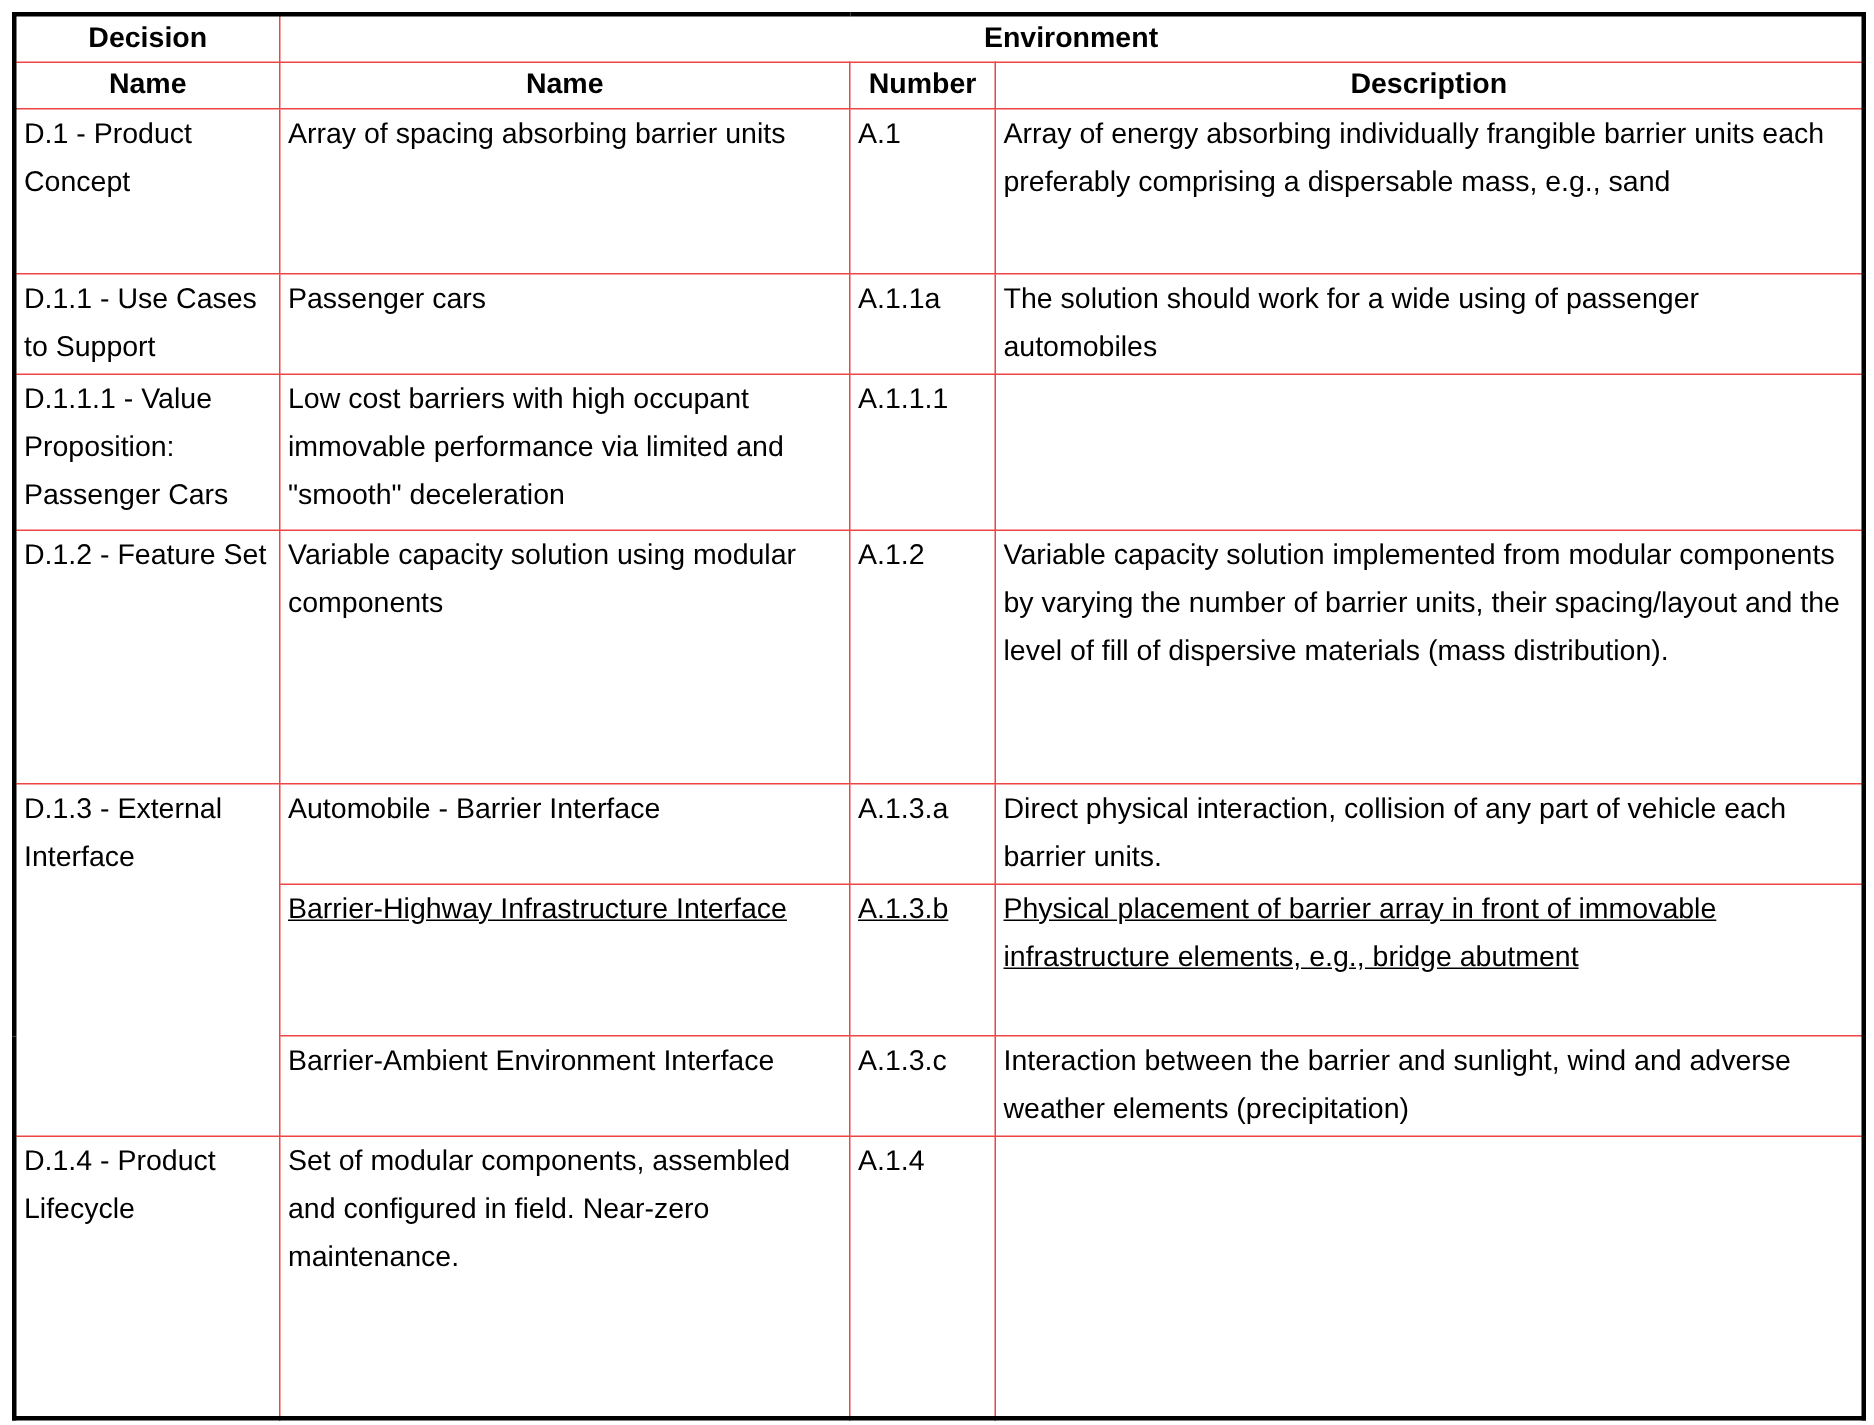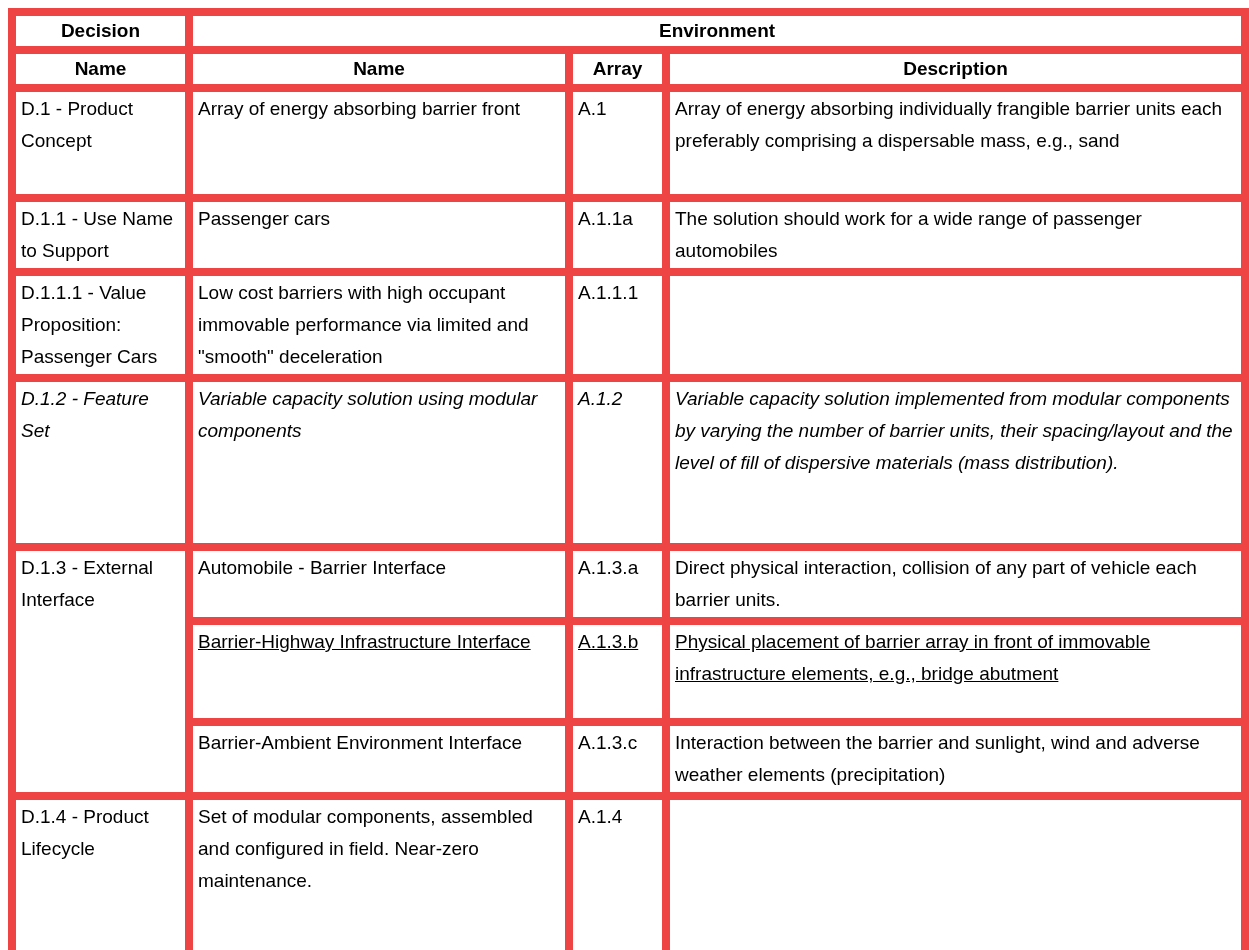--- a/index.html
+++ b/index.html
@@ -13,21 +13,21 @@
     width: 1233px;
   }
   table.decision-table {
     border-collapse: collapse;
     table-layout: fixed;
     width: 1233px;
     border: 3px solid #000000;
   }
   table.decision-table th,
   table.decision-table td {
-    border: 8px solid #ef4444;
+    border: 1px solid #ef4444;
     vertical-align: top;
     overflow: hidden;
     word-wrap: break-word;
   }
   table.decision-table th {
     font-size: 19px;
     font-weight: bold;
     text-align: center;
     line-height: 28px;
     padding: 1px 4px;
@@ -52,44 +52,44 @@
       <col style="width:579px">
     </colgroup>
     <thead>
       <tr style="height:32px">
         <th>Decision</th>
         <th colspan="3">Environment</th>
       </tr>
       <tr style="height:25px">
         <th>Name</th>
         <th>Name</th>
-        <th>Array</th>
+        <th>Number</th>
         <th>Description</th>
       </tr>
     </thead>
     <tbody>
         <tr style="height: 110px;">
           <td rowspan="1">D.1 - Product Concept</td>
-          <td>Array of energy absorbing barrier front</td>
+          <td>Array of spacing absorbing barrier units</td>
           <td>A.1</td>
           <td>Array of energy absorbing individually frangible barrier units each preferably comprising a dispersable mass, e.g., sand</td>
         </tr>
         <tr style="height: 67px;">
-          <td rowspan="1">D.1.1 - Use Name to Support</td>
+          <td rowspan="1">D.1.1 - Use Cases to Support</td>
           <td>Passenger cars</td>
           <td>A.1.1a</td>
-          <td>The solution should work for a wide range of passenger automobiles</td>
+          <td>The solution should work for a wide using of passenger automobiles</td>
         </tr>
         <tr style="height: 104px;">
           <td rowspan="1">D.1.1.1 - Value Proposition: Passenger Cars</td>
           <td>Low cost barriers with high occupant immovable performance via limited and "smooth" deceleration</td>
           <td>A.1.1.1</td>
           <td></td>
         </tr>
-        <tr style="height: 169px; font-style: italic;">
+        <tr style="height: 169px;">
           <td rowspan="1">D.1.2 - Feature Set</td>
           <td>Variable capacity solution using modular components</td>
           <td>A.1.2</td>
           <td>Variable capacity solution implemented from modular components by varying the number of barrier units, their spacing/layout and the level of fill of dispersive materials (mass distribution).</td>
         </tr>
         <tr style="height: 61px;">
           <td rowspan="3">D.1.3 - External Interface</td>
           <td>Automobile - Barrier Interface</td>
           <td>A.1.3.a</td>
           <td>Direct physical interaction, collision of any part of vehicle each barrier units.</td>

